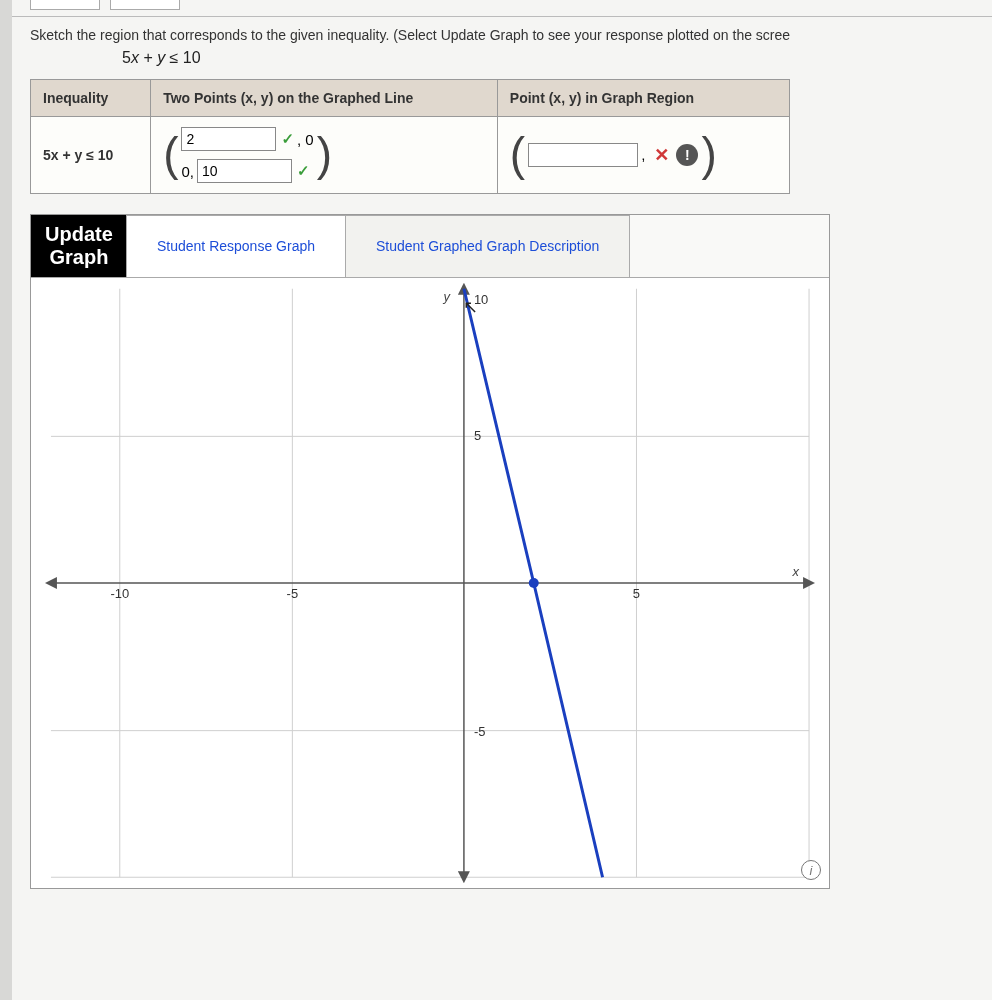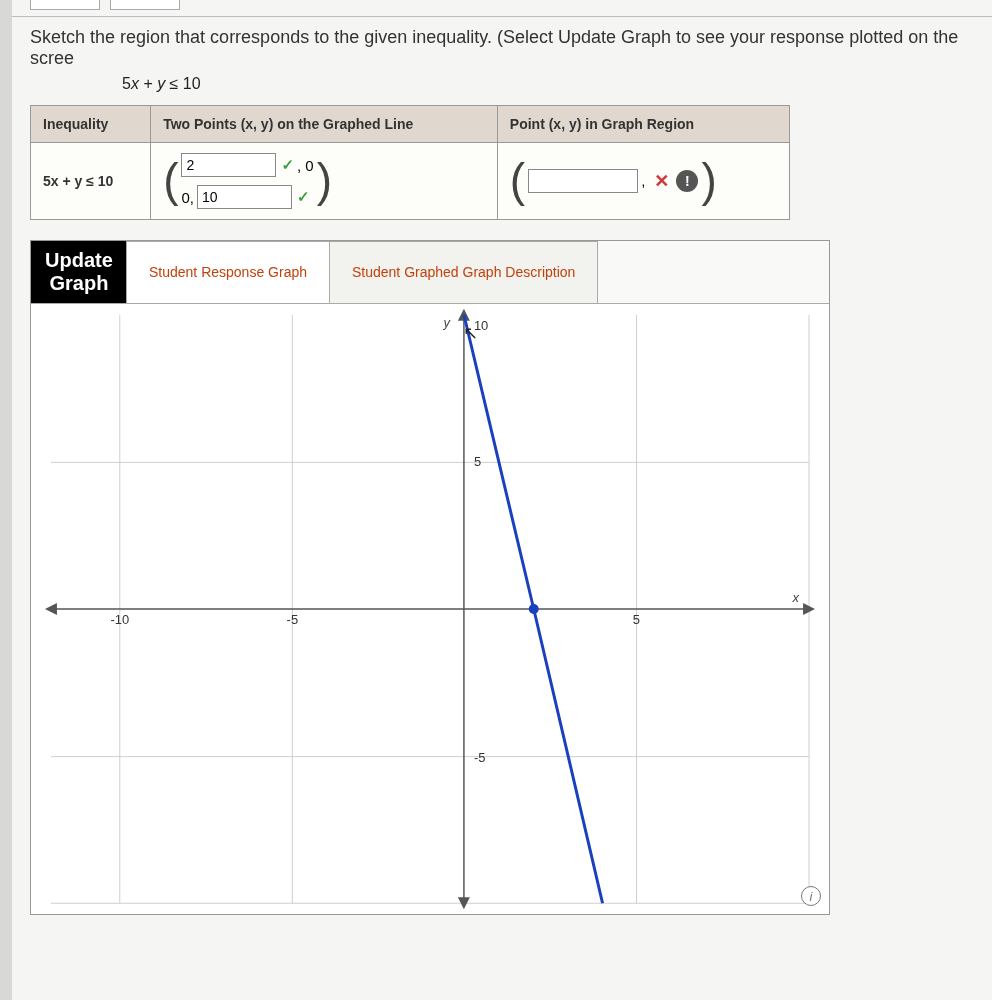--- a/index.html
+++ b/index.html
@@ -25,21 +25,21 @@
   }
   .top-box {
     width: 70px;
     height: 10px;
     border: 1px solid #aaa;
     border-top: none;
     background: #fff;
   }
   .instruction {
     padding: 10px 18px 4px;
-    font-size: 18px;
+    font-size: 14px;
     color: #333;
     border-top: 1px solid #bbb;
   }
   .inequality-math {
     padding: 2px 18px 12px 110px;
     font-size: 16px;
     font-style: italic;
     color: #222;
   }
   .inequality-math .num { font-style: normal; }
@@ -134,26 +134,26 @@
     font-size: 20px;
     padding: 8px 12px;
     text-align: center;
     width: 96px;
     display: flex;
     align-items: center;
     justify-content: center;
     line-height: 1.15;
   }
   .tab {
-    padding: 8px 22px;
+    padding: 8px 30px;
     border: 1px solid #aaa;
     border-bottom: none;
     margin-left: -1px;
     background: #f2f2ef;
-    color: #c2410c;
+    color: #1d4ed8;
     font-size: 14px;
     text-align: center;
     display: flex;
     align-items: center;
     justify-content: center;
     min-width: 130px;
     line-height: 1.1;
   }
   .tab.active {
     background: #fff;

